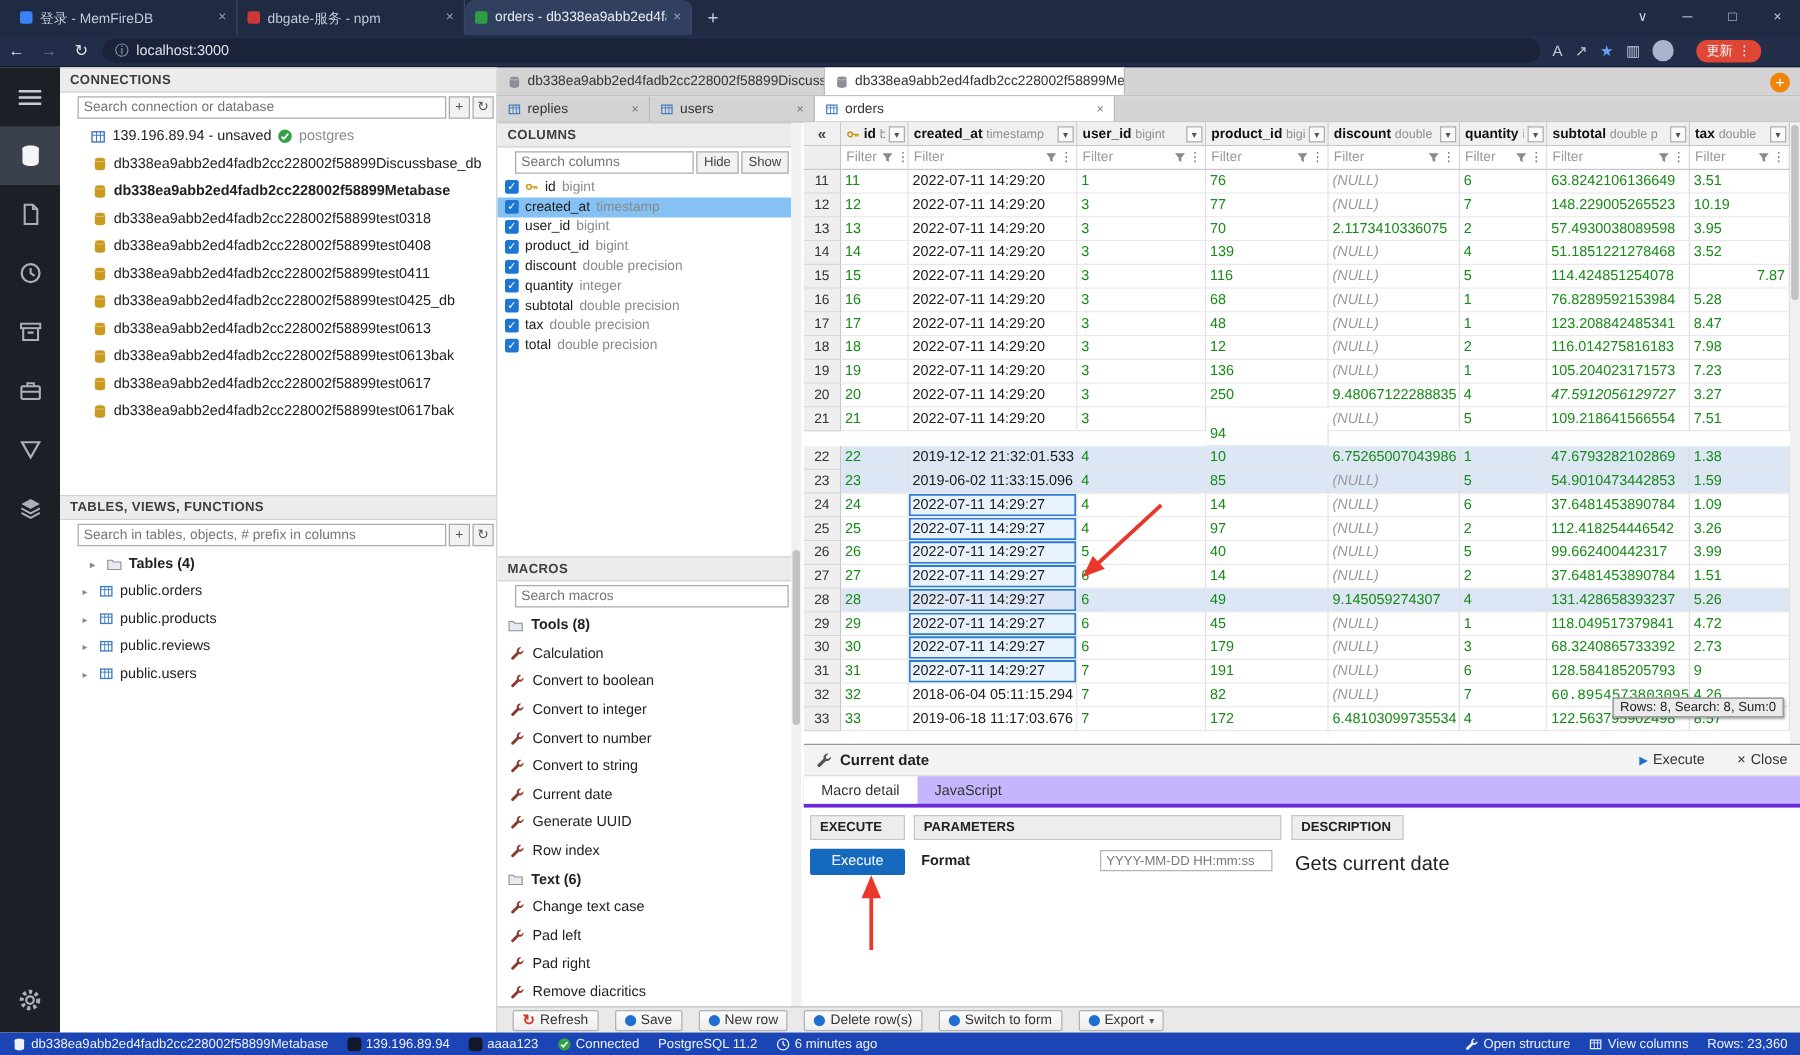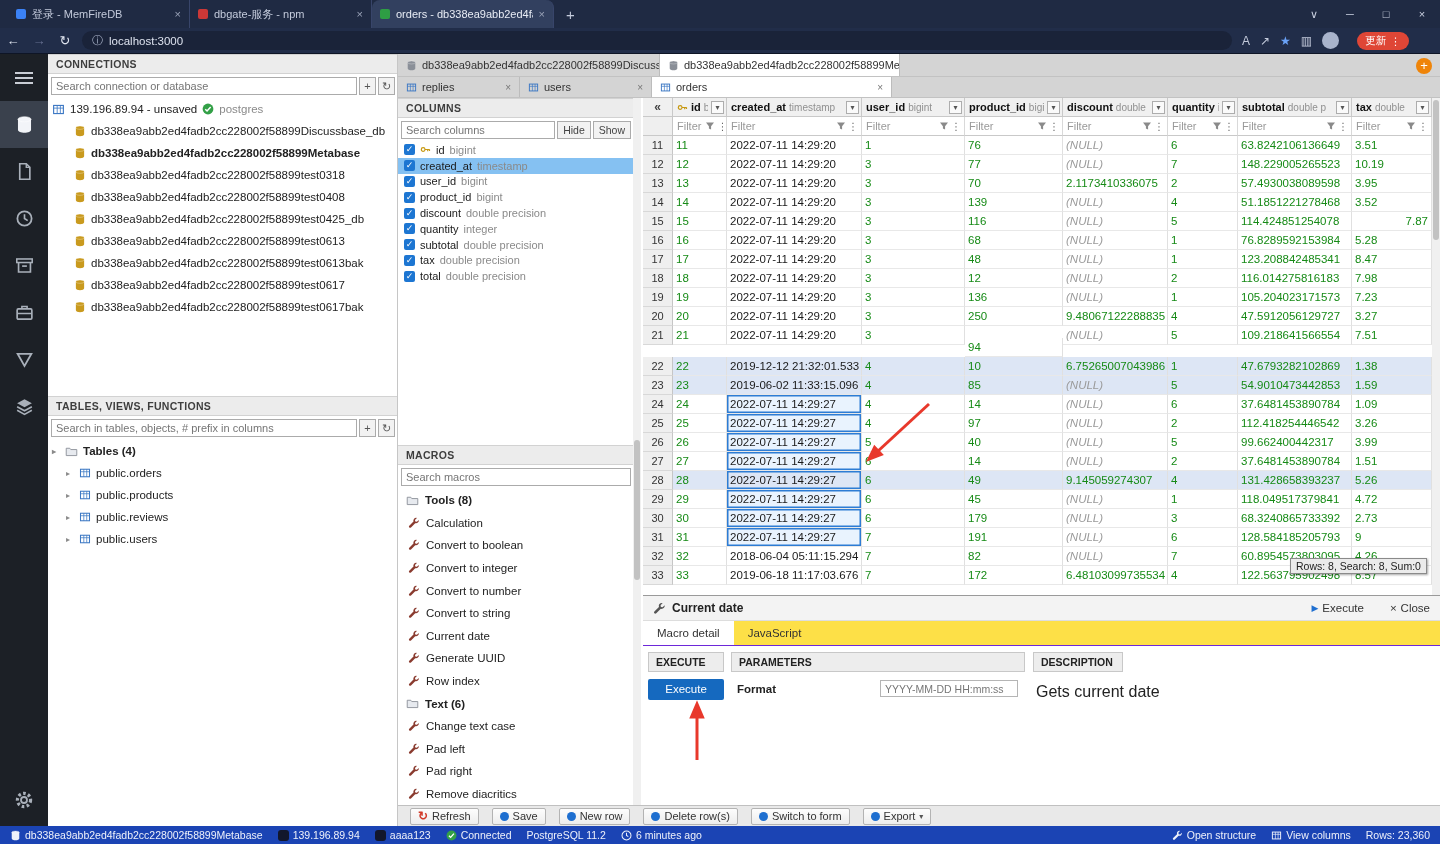--- a/index.html
+++ b/index.html
@@ -37,25 +37,25 @@
 .hamb i{width:18px;height:2px;background:#c9cdd5;display:block}
 #railgear{position:absolute;left:0;bottom:6px;width:48px;height:40px;display:flex;align-items:center;justify-content:center}
 
 
 .panel{position:absolute;background:#fff}
 #connpanel{left:48px;top:54px;width:350px;height:342px;border-right:1px solid #c6c6c6}
 #tablespanel{left:48px;top:396px;width:350px;height:430px;border-right:1px solid #c6c6c6}
 #colspanel{left:398px;top:98px;width:235px;height:347px}
 #macrospanel{left:398px;top:445px;width:235px;height:360px}
 .phead{height:20px;background:#ececec;border-top:1px solid #d2d2d2;border-bottom:1px solid #d2d2d2;font-size:10.5px;font-weight:bold;color:#3e3e3e;line-height:19px;padding-left:8px;letter-spacing:.3px}
-.srow{display:flex;gap:2px;align-items:center;padding:3px 2px 3px 3px}
+.srow{display:flex;gap:2px;align-items:center;padding:3px 2px 3px 14px}
 .srow input{flex:1;height:18px;border:1px solid #ababab;font-size:11px;padding:0 4px;font-family:inherit;color:#333;min-width:0;outline:none}
 .sbtn{width:17px;height:18px;border:1px solid #ababab;background:#f2f2f2;font-size:11px;color:#555;text-align:center;line-height:16px;flex:none}
 .tbtn{height:18px;border:1px solid #ababab;background:#f2f2f2;font-size:10.5px;color:#444;padding:0 5px;line-height:16px;flex:none}
-.titem{display:flex;align-items:center;gap:5px;height:22px;padding-left:4px;font-size:11.5px;color:#222;white-space:nowrap;overflow:hidden}
+.titem{display:flex;align-items:center;gap:5px;height:22px;padding-left:24px;font-size:11.5px;color:#222;white-space:nowrap;overflow:hidden}
 .titem .eng{color:#8a8a8a}
 .dbitem{padding-left:26px}
 .bold{font-weight:bold}
 .chev{color:#8a8a8a;font-size:8px;width:8px;flex:none}
 .colitem{display:flex;align-items:center;gap:5px;height:15.8px;padding-left:6px;font-size:11px;color:#1a1a1a;white-space:nowrap}
 .colitem .ctype{color:#8a8a8a}
 .colitem.selected{background:#85c1f2}
 .cb{width:11px;height:11px;background:#1d76d2;border-radius:2px;color:#fff;font-size:9px;line-height:11px;text-align:center;flex:none}
 .mgroup{display:flex;gap:6px;align-items:center;height:22.6px;padding-left:8px;font-weight:bold;font-size:11.5px;color:#222}
 .mitem{display:flex;gap:6px;align-items:center;height:22.6px;padding-left:10px;font-size:11.5px;color:#222}
@@ -91,21 +91,21 @@
 .gcell.selcell{background:#e9f3fe;box-shadow:inset 0 0 0 1.5px #2d7cd4}
 #vscroll{position:absolute;left:1432px;top:98px;width:8px;height:497px;background:#f0f0f0}
 #vscroll .thumb{position:absolute;left:1px;width:6px;top:2px;height:140px;background:#c2c2c2;border-radius:3px}
 
 
 #macropanel{position:absolute;left:643px;top:595px;width:797px;height:210px;background:#fff;border-top:1px solid #9a9a9a}
 #mheader{height:25px;background:#f3f3f3;display:flex;align-items:center;padding:0 10px;gap:6px;border-bottom:1px solid #ddd}
 #mheader .mtitle{font-weight:bold;font-size:12px;color:#222}
 #mhright{margin-left:auto;display:flex;gap:26px;align-items:center;font-size:11.5px;color:#333}
 #mhright .play{color:#1f6fd0;font-size:9px}
-#mtabs{height:25px;background:#fde047;display:flex;border-bottom:1px solid #6d28d9}
+#mtabs{height:25px;background:#c4b5fd;display:flex;border-bottom:3px solid #6d28d9}
 .mdtab{padding:0 14px;line-height:25px;font-size:11.5px;color:#333}
 .mdtab.active{background:#fff}
 .secbox{position:absolute;height:20px;background:#ededed;border:1px solid #c8c8c8;font-size:10.5px;font-weight:bold;color:#222;line-height:18px;padding-left:7px}
 #execbox{left:5px;top:56px;width:76px}
 #parambox{left:88px;top:56px;width:294px}
 #descbox{left:390px;top:56px;width:90px}
 #execbtn{position:absolute;left:5px;top:83px;width:76px;height:21px;background:#1569bf;color:#fff;font-size:11.5px;text-align:center;line-height:21px;border-radius:2px}
 #fmtlabel{position:absolute;left:94px;top:87px;font-weight:bold;font-size:11.5px;color:#222}
 #fmtinput{position:absolute;left:237px;top:84px;width:138px;height:17px;border:1px solid #b5b5b5;font-size:10.5px;color:#777;padding:0 4px;font-family:inherit;outline:none}
 #desctext{position:absolute;left:393px;top:87px;font-size:16px;color:#222}
@@ -300,20 +300,29 @@
           </span>
           <span>db338ea9abb2ed4fadb2cc228002f58899test0408</span>
         </div>
         <div class="titem dbitem">
           <span class="ic">
             <svg width="12" height="12" viewBox="0 0 16 16">
               <path d="M2.5 3.6v8.8c0 1.5 2.5 2.6 5.5 2.6s5.5-1.1 5.5-2.6V3.6z" fill="#c99a1e"></path>
               <ellipse cx="8" cy="3.6" rx="5.5" ry="2.2" fill="#c99a1e" stroke="rgba(255,255,255,.6)" stroke-width=".7"></ellipse>
             </svg>
           </span>
+          <span>db338ea9abb2ed4fadb2cc228002f58899test0411</span>
+        </div>
+        <div class="titem dbitem">
+          <span class="ic">
+            <svg width="12" height="12" viewBox="0 0 16 16">
+              <path d="M2.5 3.6v8.8c0 1.5 2.5 2.6 5.5 2.6s5.5-1.1 5.5-2.6V3.6z" fill="#c99a1e"></path>
+              <ellipse cx="8" cy="3.6" rx="5.5" ry="2.2" fill="#c99a1e" stroke="rgba(255,255,255,.6)" stroke-width=".7"></ellipse>
+            </svg>
+          </span>
           <span>db338ea9abb2ed4fadb2cc228002f58899test0425_db</span>
         </div>
         <div class="titem dbitem">
           <span class="ic">
             <svg width="12" height="12" viewBox="0 0 16 16">
               <path d="M2.5 3.6v8.8c0 1.5 2.5 2.6 5.5 2.6s5.5-1.1 5.5-2.6V3.6z" fill="#c99a1e"></path>
               <ellipse cx="8" cy="3.6" rx="5.5" ry="2.2" fill="#c99a1e" stroke="rgba(255,255,255,.6)" stroke-width=".7"></ellipse>
             </svg>
           </span>
           <span>db338ea9abb2ed4fadb2cc228002f58899test0613</span>
@@ -883,21 +892,21 @@
           <div class="gcell num" style="width: 80px;">7.23</div>
         </div>
         <div class="grow">
           <div class="gcell gut" style="width: 30px;">20</div>
           <div class="gcell num" style="width: 54px;">20</div>
           <div class="gcell date" style="width: 135px;">2022-07-11 14:29:20</div>
           <div class="gcell num" style="width: 103px;">3</div>
           <div class="gcell num" style="width: 98px;">250</div>
           <div class="gcell num" style="width: 105px;">9.48067122288835</div>
           <div class="gcell num" style="width: 70px;">4</div>
-          <div class="gcell num" style="width: 114px;">47.5912056129727</div>
+          <div class="gcell num" style="width: 114px; font-style: italic;">47.5912056129727</div>
           <div class="gcell num" style="width: 80px;">3.27</div>
         </div>
         <div class="grow">
           <div class="gcell gut" style="width: 30px;">21</div>
           <div class="gcell num" style="width: 54px;">21</div>
           <div class="gcell date" style="width: 135px;">2022-07-11 14:29:20</div>
           <div class="gcell num" style="width: 103px;">3</div>
           <div class="gcell num" style="width: 98px; margin-top: 12px;">94</div>
           <div class="gcell nul" style="width: 105px;">(NULL)</div>
           <div class="gcell num" style="width: 70px;">5</div>
@@ -1015,21 +1024,21 @@
           <div class="gcell num" style="width: 80px;">9</div>
         </div>
         <div class="grow">
           <div class="gcell gut" style="width: 30px;">32</div>
           <div class="gcell num" style="width: 54px;">32</div>
           <div class="gcell date" style="width: 135px;">2018-06-04 05:11:15.294</div>
           <div class="gcell num" style="width: 103px;">7</div>
           <div class="gcell num" style="width: 98px;">82</div>
           <div class="gcell nul" style="width: 105px;">(NULL)</div>
           <div class="gcell num" style="width: 70px;">7</div>
-          <div class="gcell num" style="width: 114px;">60.8954573803095</div>
+          <div class="gcell num" style="width: 114px; font-family: Liberation Mono, monospace;">60.8954573803095</div>
           <div class="gcell num" style="width: 80px;">4.26</div>
         </div>
         <div class="grow">
           <div class="gcell gut" style="width: 30px;">33</div>
           <div class="gcell num" style="width: 54px;">33</div>
           <div class="gcell date" style="width: 135px;">2019-06-18 11:17:03.676</div>
           <div class="gcell num" style="width: 103px;">7</div>
           <div class="gcell num" style="width: 98px;">172</div>
           <div class="gcell num" style="width: 105px;">6.48103099735534</div>
           <div class="gcell num" style="width: 70px;">4</div>

